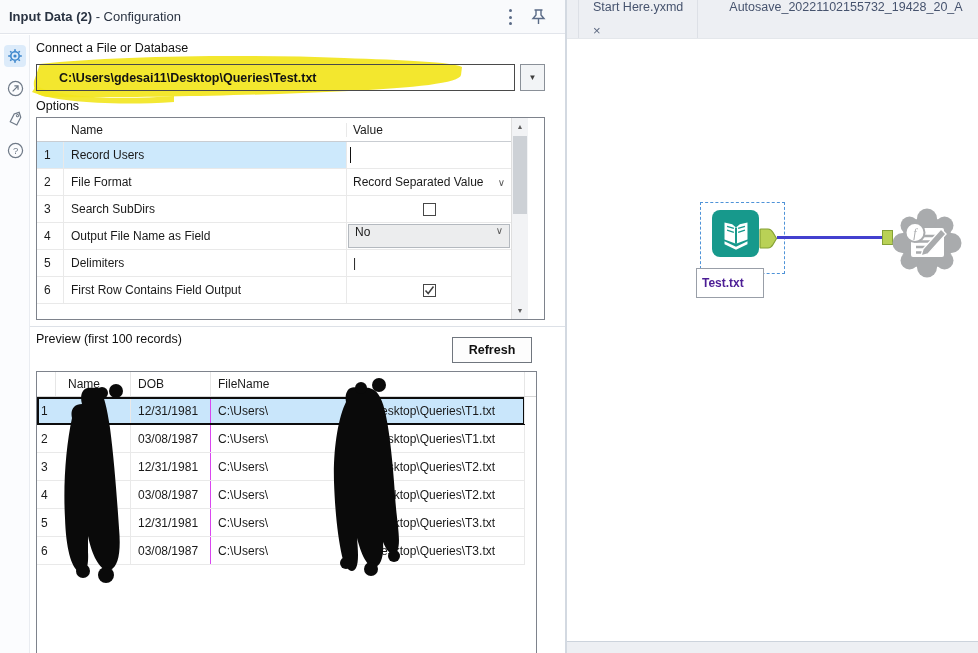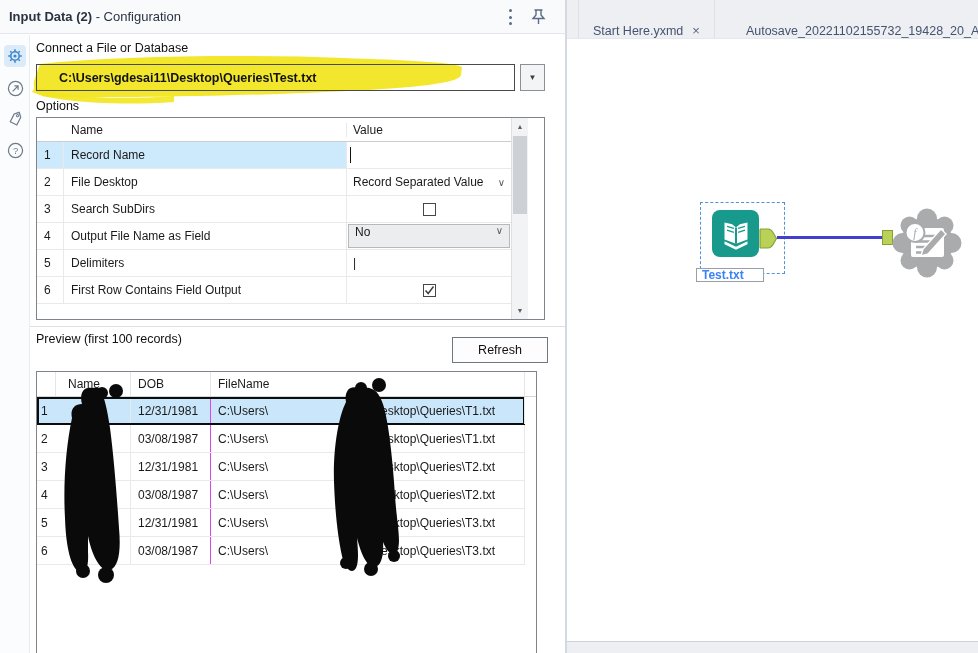--- a/index.html
+++ b/index.html
@@ -53,56 +53,56 @@
   .cb { width:13px; height:13px; border:1px solid #474747; margin:0 auto; background:#fff;
         display:flex; align-items:center; justify-content:center; }
   .ot-scroll { width:17px; background:#f2f3f5; border-left:1px solid #dfdfdf; position:relative; }
   .sb-btn { position:absolute; left:0; width:16px; height:17px; display:flex; align-items:center;
             justify-content:center; font-size:7px; color:#5f5f5f; cursor:pointer; }
   .sb-thumb { position:absolute; left:1px; top:18px; width:14px; height:78px; background:#cdd1d6; }
 
   
   .splitter { left:30px; top:326px; width:535px; height:1px; background:#dde1e7; }
   .preview-label { left:36px; top:332px; }
-  .refresh-btn { left:452px; top:337px; width:96px; height:26px; background:#fdfdfd;
+  .refresh-btn { left:452px; top:337px; width:80px; height:26px; background:#fdfdfd;
                  border:1px solid #70767e; font-size:12.5px; display:flex; align-items:center;
-                 justify-content:center; cursor:pointer; color:#111; }
+                 justify-content:center; cursor:pointer; color:#111;font-weight:bold; }
   .preview-table { left:36px; top:371px; width:501px; height:282px; border:1px solid #7e838c;
                    border-bottom:none; background:#fff; font-size:12px; overflow:hidden; }
   .pth { height:25px; display:flex; border-bottom:1px solid #d6d6d6; align-items:center; }
   .ph { display:flex; align-items:center; height:100%; border-right:1px solid #e6e6e6; }
   .prow { height:28px; width:488px; display:flex; border-bottom:1px solid #e9e9e9; align-items:center; }
   .prow.selected { background:#c9e6fb; outline:2px solid #0c0c0c; outline-offset:-2px; }
   .pc-num  { width:19px; padding-left:4px; }
   .pc-name { width:75px; height:100%; border-right:1px solid #e9e9e9; }
   .pc-dob  { width:80px; padding-left:7px; height:100%; display:flex; align-items:center; border-right:1px solid #d946ef; }
   .pc-file { width:314px; position:relative; height:100%; border-right:1px solid #e9e9e9; }
   .pc-file span { position:absolute; top:50%; transform:translateY(-50%); white-space:nowrap; }
   .fp { left:7px; } .fs { left:158px; }
   .scribbles { left:30px; top:360px; pointer-events:none; z-index:6; }
 
   
   .vsplit { left:565px; top:0; width:2px; height:653px; background:#d3d9e1; }
   .tabbar { left:567px; top:0; width:411px; height:38px; background:#edeff3; display:flex; }
-  .tab { display:flex; align-items:flex-end; font-size:12.5px; color:#46536e; white-space:nowrap; cursor:pointer; }
+  .tab { display:flex; align-items:flex-start; font-size:12.5px; color:#46536e; white-space:nowrap; cursor:pointer;flex-direction:column; }
   .tab1 { margin-left:11px; padding:0 14px; border-left:1px solid #dde0e6; border-right:1px solid #dde0e6; gap:9px; }
   .tab2 { flex:1; padding:0 8px; overflow:hidden;margin-left:23px; }
   .tab-close { font-size:13px; color:#5c6880; }
   .canvas { left:567px; top:38px; width:411px; height:603px; background:#fff; border-top:1px solid #e4e7eb; }
   .bottomstrip { left:567px; top:641px; width:411px; height:12px; background:#edeff3; border-top:1px solid #ccd3dc; }
 
   .sel-rect { left:133px; top:163px; width:85px; height:72px; border:1px dashed #4f93d8; }
   .tool-icon { left:145px; top:171px; width:47px; height:47px; background:#17998c; border-radius:8px;
                display:flex; align-items:center; justify-content:center; cursor:pointer; }
   .out-anchor { left:192px; top:189px; }
   .conn-line { left:210px; top:197px; width:105px; height:3px; background:#4340cf; }
   .in-anchor { left:315px; top:191px; width:11px; height:15px; background:#b9d156; border:1px solid #85a135; }
   .browse-icon { left:323px; top:167px; cursor:pointer; }
-  .tool-label { left:129px; top:229px; width:68px; height:14px; background:#fff; border:1px solid #999fa8;
-                display:flex; align-items:center; padding-left:5px; font-size:12px; font-weight:bold; color:#3b82f6; }
+  .tool-label { left:129px; top:229px; width:68px; height:30px; background:#fff; border:1px solid #999fa8;
+                display:flex; align-items:center; padding-left:5px; font-size:12px; font-weight:bold; color:#4c1d95; }
 </style>
 </head>
 <body>
 
 <div class="app">
 
   <div class="abs panel-header">
     <div class="panel-title"><b>Input Data (2)</b><span> - Configuration</span></div>
   </div>
   <div class="abs kebab">
@@ -161,28 +161,28 @@
   <div class="abs lbl options-label">Options</div>
   <div class="abs options-table">
     <div class="ot-main">
       <div class="oth">
         <div class="c-num"></div>
         <div class="c-name">Name</div>
         <div class="c-val">Value</div>
       </div>
       <div class="ot-row sel-opt">
         <div class="c-num">1</div>
-        <div class="c-name">Record Name</div>
+        <div class="c-name">Record Users</div>
         <div class="c-val">
             <i class="caret"></i>
           </div>
       </div>
       <div class="ot-row">
         <div class="c-num">2</div>
-        <div class="c-name">File Desktop</div>
+        <div class="c-name">File Format</div>
         <div class="c-val">
             <span>Record Separated Value</span>
             <span class="chev">∨</span>
           </div>
       </div>
       <div class="ot-row">
         <div class="c-num">3</div>
         <div class="c-name">Search SubDirs</div>
         <div class="c-val">
             <span class="cb"></span>

